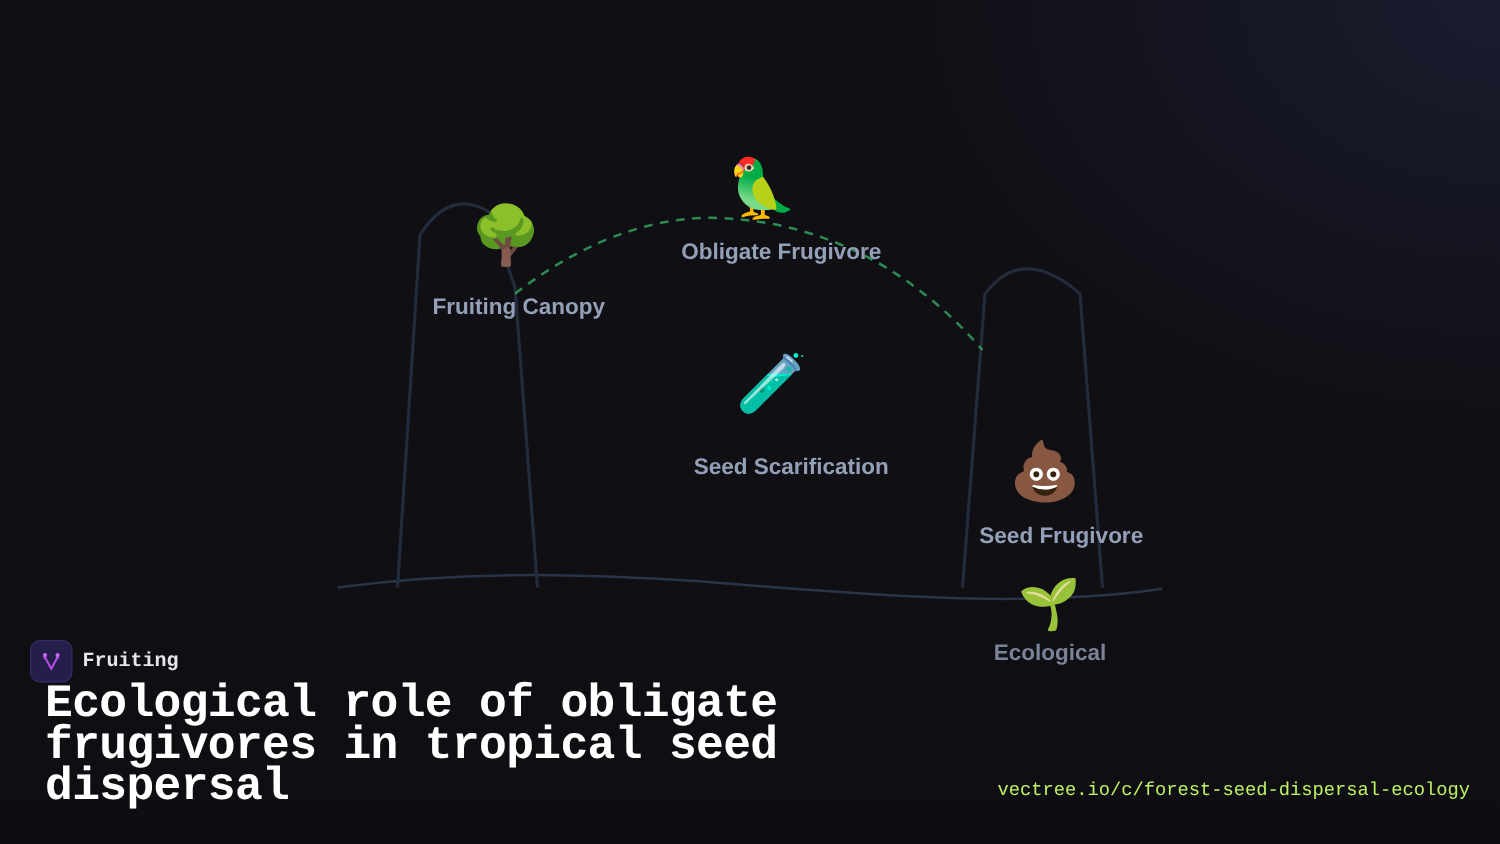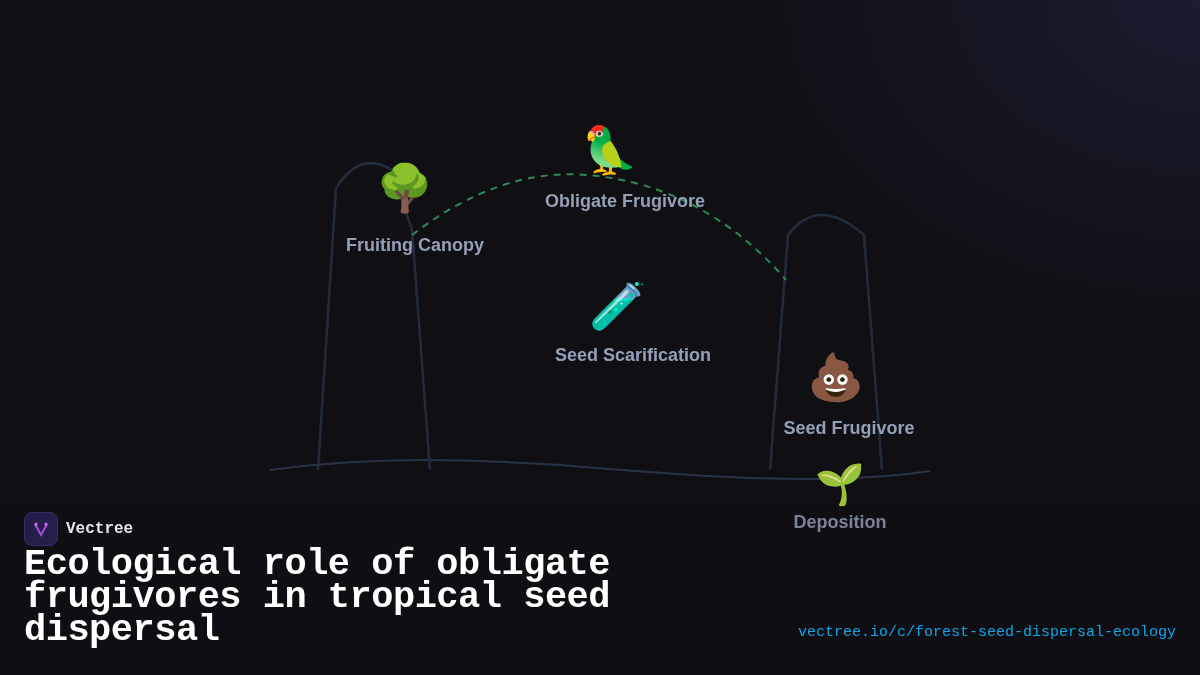--- a/index.html
+++ b/index.html
@@ -23,27 +23,27 @@
     font-weight:bold; font-size:18px; color:#94a0b8; white-space:nowrap;
   }
   .node.dim .label { color:#7a8398; }
   .brand { position:absolute; left:24px; top:512px; display:flex; align-items:center; gap:8px; }
   .logo {
     width:32px; height:32px; border-radius:8px; background:#241f4a;
     border:1px solid #342c66; display:flex; align-items:center; justify-content:center;
   }
   .brand-name { font-family:"Liberation Mono", monospace; font-weight:bold; color:#e6e6ea; font-size:16px; }
   .title {
-    position:absolute; left:24px; top:548px; width:640px; margin:0;
+    position:absolute; left:36px; top:548px; width:640px; margin:0;
     font-family:"Liberation Mono", monospace; font-weight:bold;
     color:#ffffff; font-size:37px; line-height:33px; letter-spacing:-0.5px;
   }
   .url {
     position:absolute; right:24px; top:624px;
-    font-family:"Liberation Mono", monospace; font-size:15px; color:#0ea5e9;
+    font-family:"Liberation Mono", monospace; font-size:15px; color:#bef264;
   }
 </style>
 </head>
 <body>
 
 <div class="glow"></div>
 
 <svg class="lines" width="1200" height="675">
   <path d="M270,470 C380,455 480,460 560,465 C680,475 780,482 850,478 C880,477 910,474 930,471" fill="none" stroke="#2a3447" stroke-width="2"></path>
   <path d="M318,470 L336,188 Q360,150 392,170 L412,230 L430,470" fill="none" stroke="#232c3d" stroke-width="2.5"></path>
@@ -56,40 +56,40 @@
   <span class="label" style="margin-left:20px; margin-top:24px;">Fruiting Canopy</span>
 </div>
 
 <div class="node" style="left:610px; top:127px;">
   <span class="emoji">🦜</span>
   <span class="label" style="margin-left:30px; margin-top:18px;">Obligate Frugivore</span>
 </div>
 
 <div class="node" style="left:618px; top:283px;">
   <span class="emoji">🧪</span>
-  <span class="label" style="margin-left:30px; margin-top:16px;">Seed Scarification</span>
+  <span class="label" style="margin-left:30px; margin-top:34px;">Seed Scarification</span>
 </div>
 
 <div class="node" style="left:836px; top:354px;">
   <span class="emoji">💩</span>
   <span class="label" style="margin-left:26px; margin-top:18px;">Seed Frugivore</span>
 </div>
 
 <div class="node dim" style="left:840px; top:464px;">
   <span class="emoji" style="font-size:40px;">🌱</span>
-  <span class="label" style="margin-top:8px;">Deposition</span>
+  <span class="label" style="margin-top:8px;">Ecological</span>
 </div>
 
 <div class="brand">
   <div class="logo">
     <svg width="18" height="18" viewBox="0 0 18 18">
       <path d="M3,4 L9,15 L15,4" fill="none" stroke="#b04adf" stroke-width="1.8"></path>
       <path d="M3,7 L5,5 M15,7 L13,5" fill="none" stroke="#b04adf" stroke-width="1.4"></path>
       <circle cx="4" cy="4" r="1.6" fill="#c86af0"></circle>
       <circle cx="14" cy="4" r="1.6" fill="#c86af0"></circle>
     </svg>
   </div>
-  <span class="brand-name">Vectree</span>
+  <span class="brand-name">Fruiting</span>
 </div>
 
 <h1 class="title">Ecological role of obligate frugivores in tropical seed dispersal</h1>
 
 <div class="url">vectree.io/c/forest-seed-dispersal-ecology</div>
 
 </body></html>

